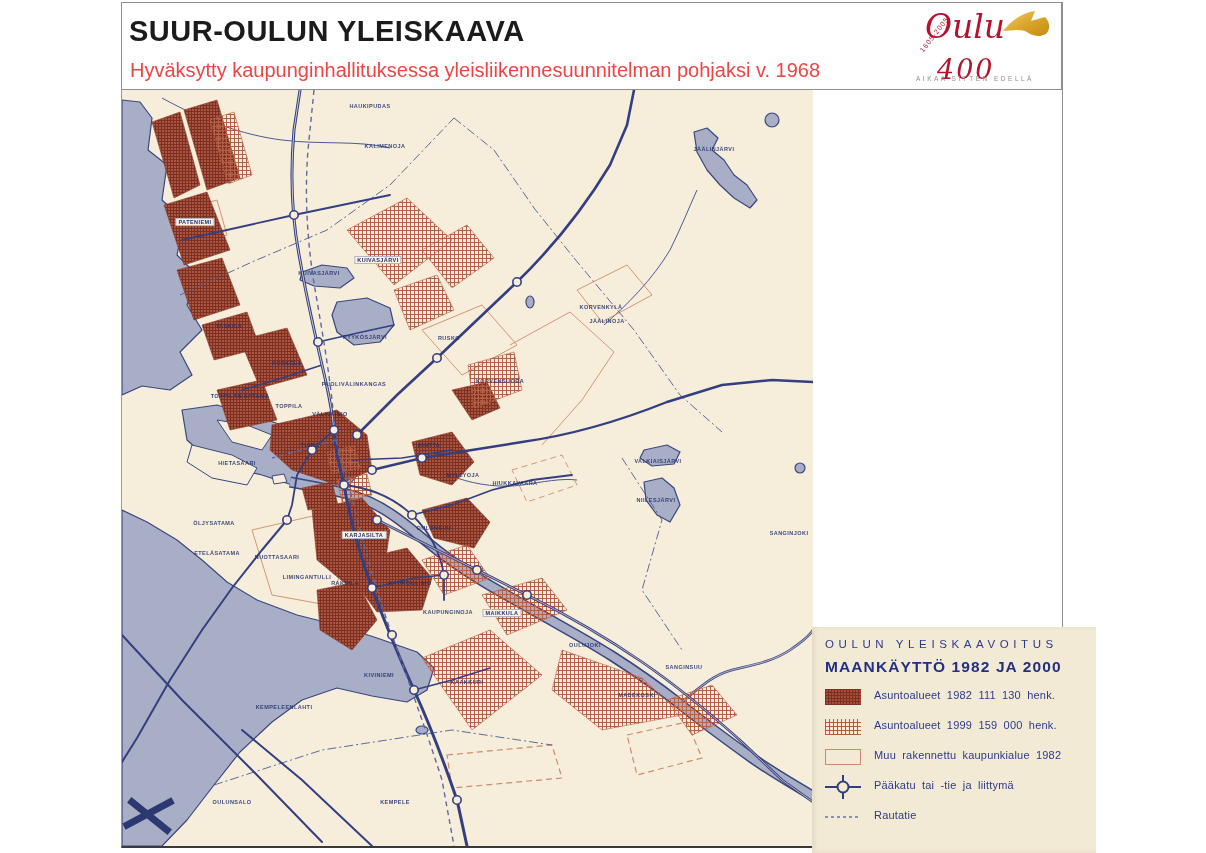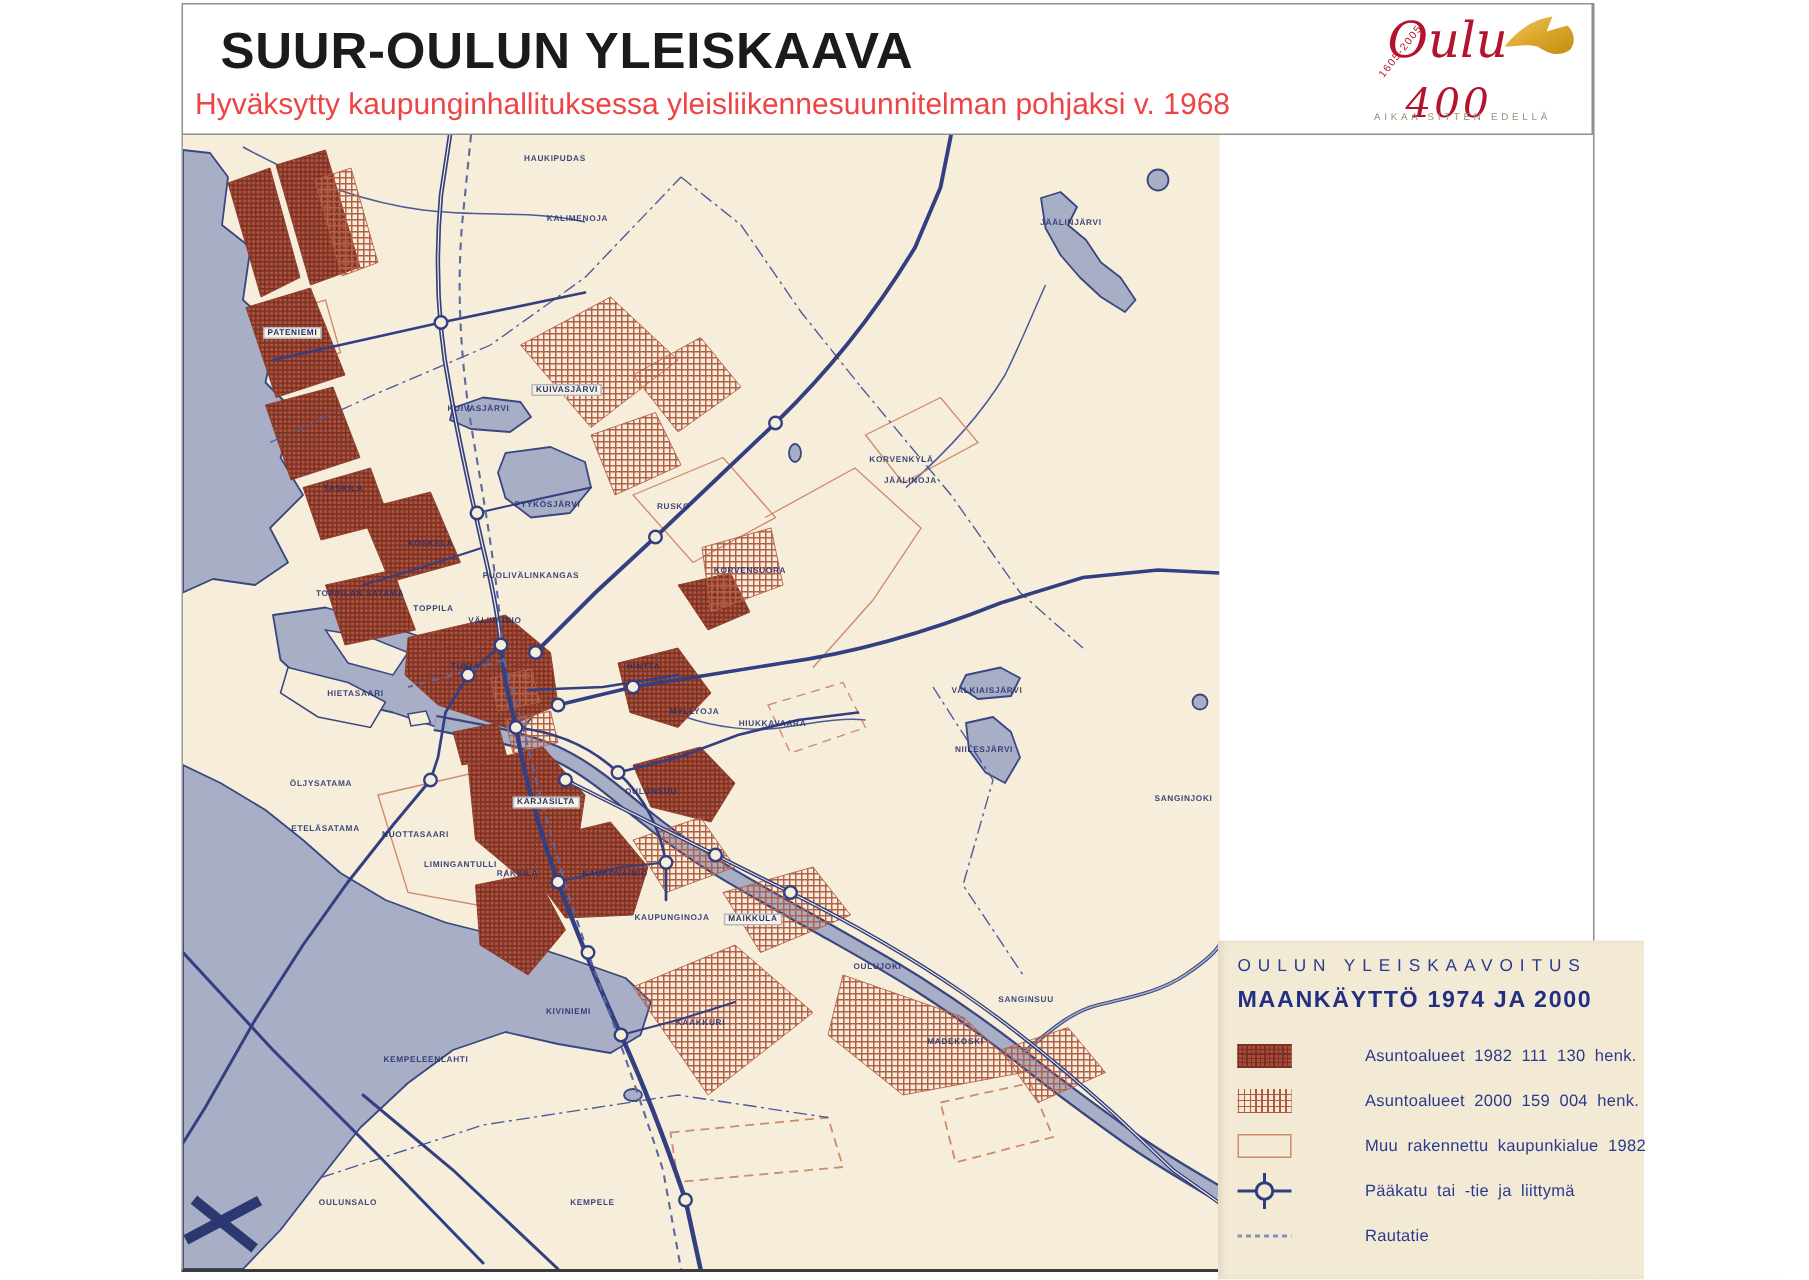--- a/index.html
+++ b/index.html
@@ -5,21 +5,21 @@
   html,body{margin:0;padding:0;background:#ffffff;}
   .page{position:relative;width:1206px;height:853px;background:#ffffff;overflow:hidden;
         font-family:"Liberation Sans",sans-serif;}
 
   
   .vline-right{position:absolute;left:1062px;top:2px;width:1px;height:851px;background:#8f8f8f;}
 
   
   .header{position:absolute;left:121px;top:2px;width:941px;height:88px;border:1px solid #8f8f8f;
           background:#ffffff;box-sizing:border-box;}
-  .title{position:absolute;left:25px;top:12px;font-size:34px;font-weight:bold;color:#1b1b1b;
+  .title{position:absolute;left:7px;top:12px;font-size:29px;font-weight:bold;color:#1b1b1b;
          letter-spacing:.5px;}
   .subtitle{position:absolute;left:8px;top:56px;font-size:20px;color:#ef4444;}
 
   
   .logo{position:absolute;right:6px;top:2px;width:160px;height:84px;}
   .logo-years{position:absolute;left:18px;top:26px;font-size:7px;color:#b5122e;letter-spacing:1px;
               transform:rotate(-52deg);font-family:"Liberation Sans",sans-serif;}
   .logo-name{position:absolute;left:30px;top:2px;font-family:"DejaVu Serif",serif;font-style:italic;
              font-size:33px;color:#b5122e;}
   .logo-number{position:absolute;left:42px;top:30px;font-family:"DejaVu Serif",serif;font-style:italic;
@@ -36,21 +36,21 @@
   .plabel{position:absolute;transform:translate(-50%,-50%);font-size:5.5px;letter-spacing:.45px;
           color:#22306e;white-space:nowrap;font-weight:bold;opacity:.88;}
   .plabel.chip{background:#f8f2e2;padding:0 2px;border:.5px solid rgba(60,70,130,.35);opacity:1;}
 
   
   .legend{position:absolute;left:812px;top:627px;width:284px;height:226px;background:#f3ead6;
           box-shadow:inset 3px 0 4px rgba(120,100,70,.12);}
   .kicker{margin:11px 0 0 13px;font-size:11.5px;letter-spacing:4.6px;color:#2b3a8c;white-space:nowrap;}
   .ltitle{margin:8px 0 0 13px;font-size:15.5px;font-weight:bold;letter-spacing:1.1px;color:#222f83;white-space:nowrap;}
   .lrows{margin-top:13px;}
-  .lrow{display:flex;align-items:center;height:30px;padding-left:13px;gap:36px;}
+  .lrow{display:flex;height:30px;padding-left:13px;}
   .swatch{width:36px;height:16px;margin-right:13px;flex:0 0 36px;box-sizing:border-box;position:relative;}
   .swatch.hatch-1982{background-color:#a44e3a;
      background-image:repeating-linear-gradient(0deg,#7c3021 0 1px,transparent 1px 3px),
                       repeating-linear-gradient(90deg,#7c3021 0 1px,transparent 1px 3px);}
   .swatch.hatch-2000{background-color:#f3ead6;
      background-image:repeating-linear-gradient(0deg,#b05a42 0 1px,transparent 1px 4px),
                       repeating-linear-gradient(90deg,#b05a42 0 1px,transparent 1px 4px);}
   .swatch.outline-1982{border:1px solid #cf8a6b;background:transparent;}
   .swatch.outline-2000{border:1.6px dashed #cf8a6b;background:transparent;}
   .swatch.road{background:linear-gradient(#2f3e7e,#2f3e7e) center/100% 2px no-repeat;}
@@ -289,30 +289,30 @@
         <span class="plabel" style="left: 515px; top: 605px;">MADEKOSKI</span>
         <span class="plabel" style="left: 667px; top: 443px;">SANGINJOKI</span>
         <span class="plabel" style="left: 162px; top: 617px;">KEMPELEENLAHTI</span>
         <span class="plabel" style="left: 110px; top: 712px;">OULUNSALO</span>
         <span class="plabel" style="left: 273px; top: 712px;">KEMPELE</span>
       </div>
   </div>
 
   <div class="legend">
     <div class="kicker">OULUN YLEISKAAVOITUS</div>
-    <div class="ltitle">MAANKÄYTTÖ 1974 JA 2000</div>
+    <div class="ltitle">MAANKÄYTTÖ 1982 JA 2000</div>
     <div class="lrows">
 
     <div class="lrow">
         <span class="swatch hatch-1982"></span>
         <span class="llabel">Asuntoalueet 1982 111 130 henk.</span>
       </div>
         <div class="lrow">
         <span class="swatch hatch-2000"></span>
-        <span class="llabel">Asuntoalueet 2000 159 004 henk.</span>
+        <span class="llabel">Asuntoalueet 1999 159 000 henk.</span>
       </div>
         <div class="lrow">
         <span class="swatch outline-1982"></span>
         <span class="llabel">Muu rakennettu kaupunkialue 1982</span>
       </div>
         <div class="lrow">
         <span class="swatch road"></span>
         <span class="llabel">Pääkatu tai -tie ja liittymä</span>
       </div>
         <div class="lrow">

